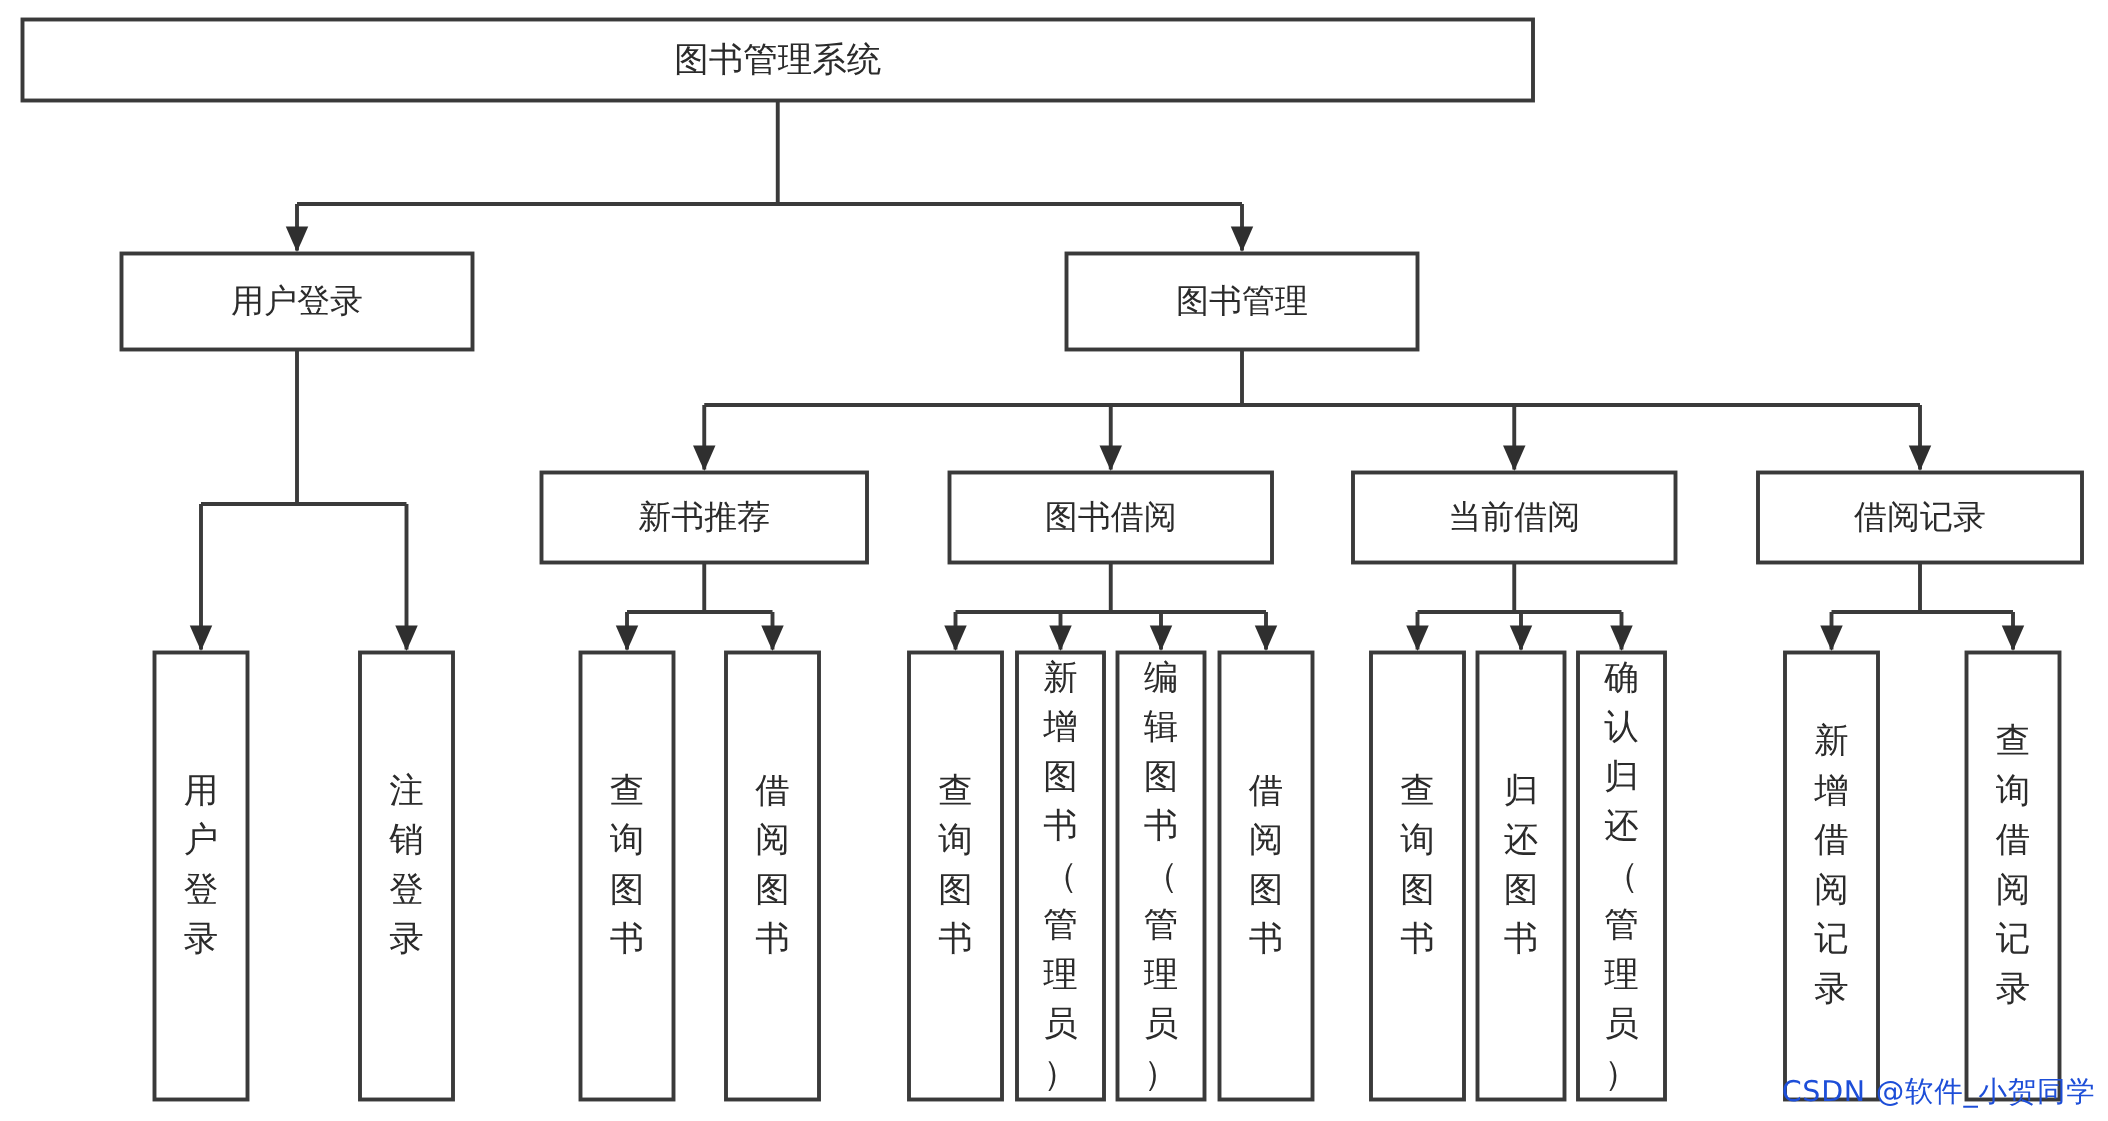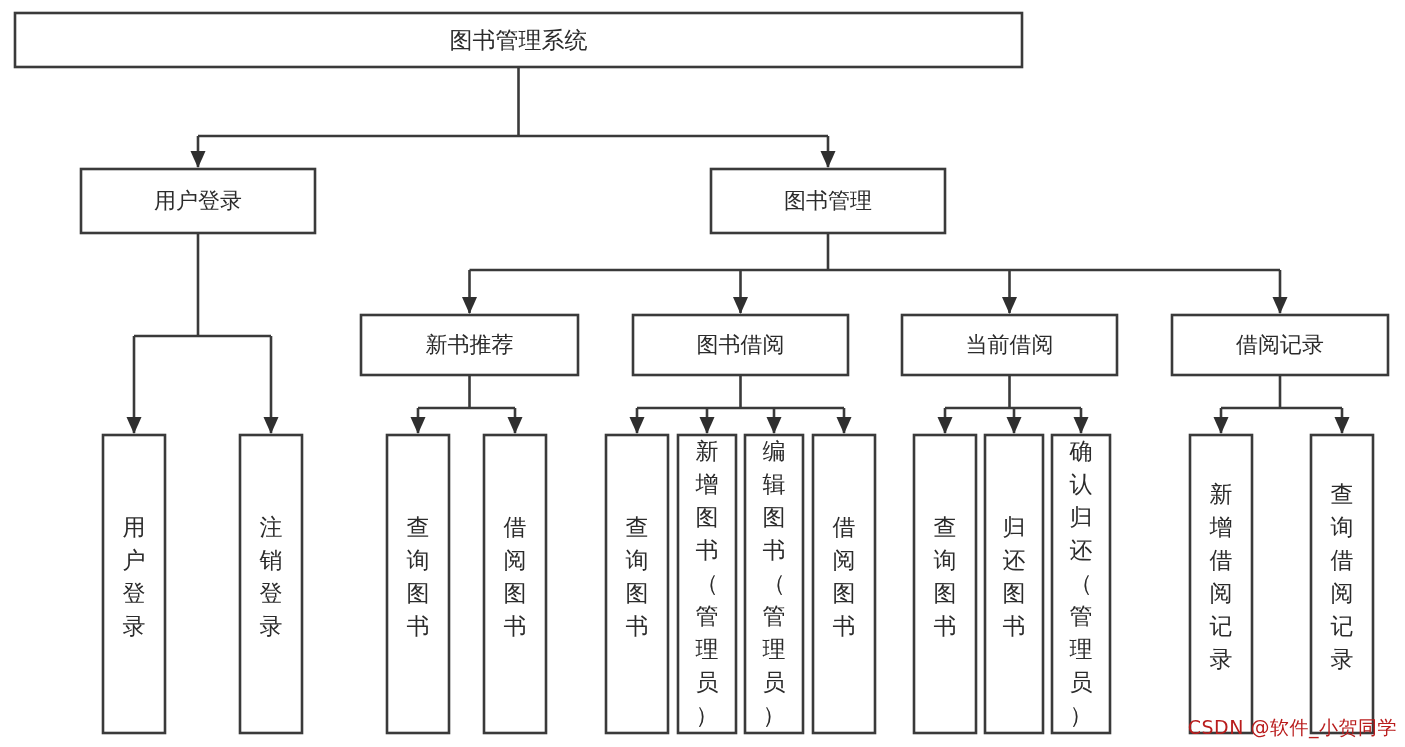--- a/index.html
+++ b/index.html
@@ -51,21 +51,21 @@
   .arrow-head {
     fill: #2f2f2f;
     stroke: none;
   }
   .watermark {
     position: absolute;
     right: 8px;
     bottom: 6px;
     font-family: "DejaVu Sans", "Liberation Sans", sans-serif;
     font-size: 19px;
-    color: #b91c1c;
+    color: #1d4ed8;
     letter-spacing: 0.5px;
     white-space: nowrap;
     user-select: none;
   }
 </style>
 </head>
 <body>
 
 <svg id="diagram" viewBox="0 0 1405 747">
   <g id="edge-layer">

